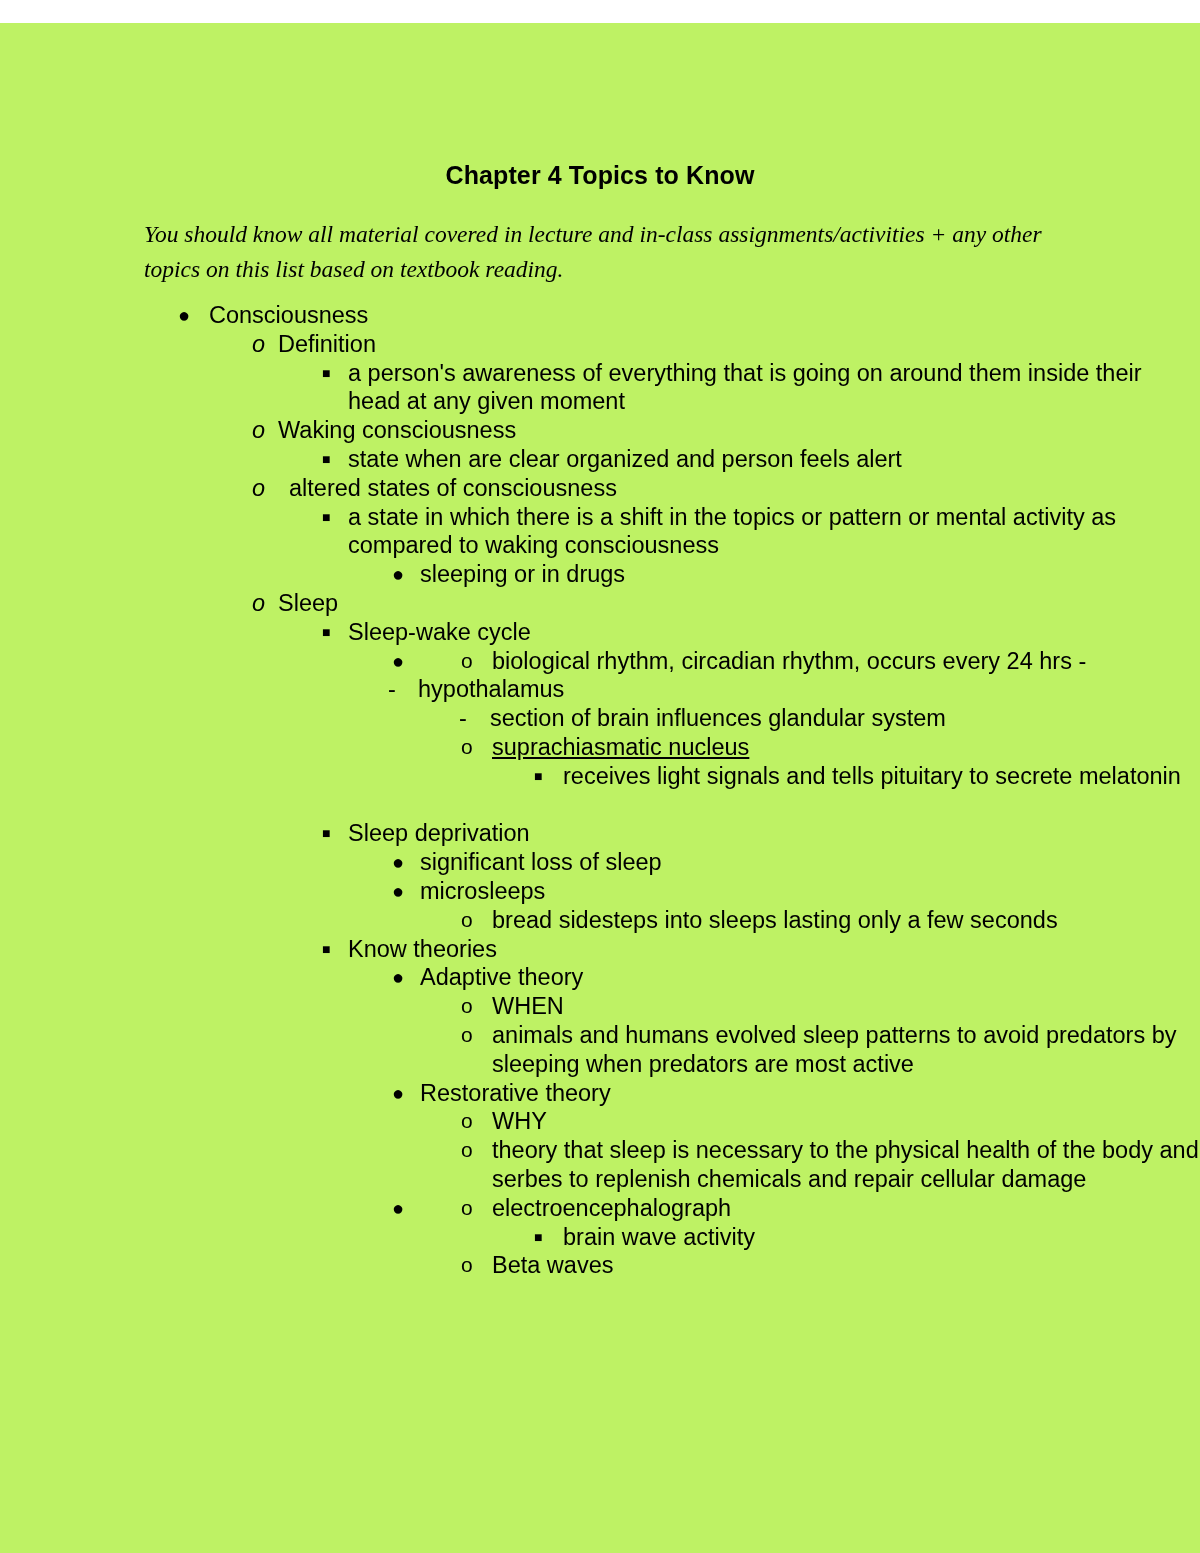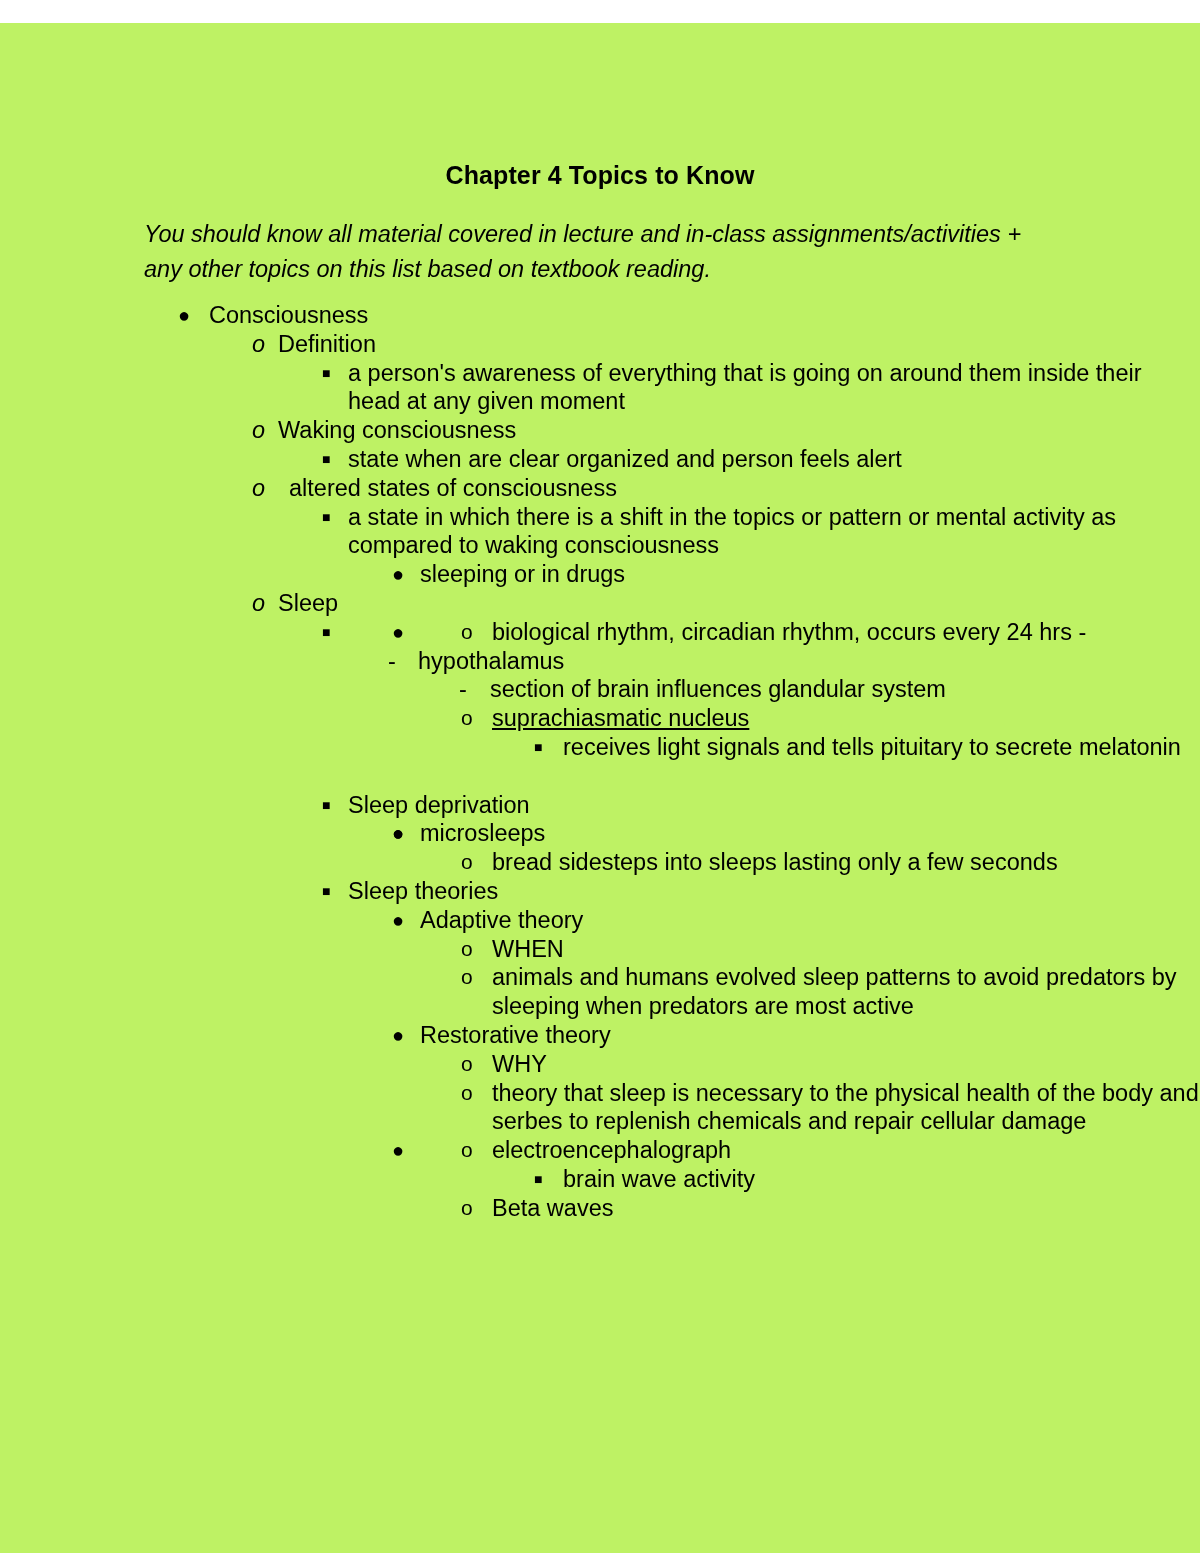--- a/index.html
+++ b/index.html
@@ -34,20 +34,21 @@
 
   
   .intro {
     position: absolute;
     top: 194px;
     left: 144px;
     width: 900px;
     font-size: 23.5px;
     font-style: italic;
     line-height: 35px;
+    font-family: Liberation Serif, serif;
   }
 
   
   #outline {
     position: absolute;
     top: 278px;
     left: 0;
     width: 1200px;
   }
   .li {
@@ -158,20 +159,21 @@
       <span class="txt">sleeping or in drugs</span>
     </div>
 
     <div class="li lvl2">
       <span class="bullet b-circle">o</span>
       <span class="txt">Sleep</span>
     </div>
 
     <div class="li lvl3">
       <span class="bullet b-square">■</span>
+      <span class="txt">Sleep-wake cycle</span>
     </div>
 
     <div class="li lvl4">
       <span class="bullet b-disc">●</span>
     </div>
 
     <div class="li lvl5">
       <span class="bullet b-circle-up">o</span>
       <span class="txt">biological rhythm, circadian rhythm, occurs every 24 hrs -</span>
     </div>
@@ -198,35 +200,36 @@
 
     <div class="spacer"></div>
 
     <div class="li lvl3">
       <span class="bullet b-square">■</span>
       <span class="txt">Sleep deprivation</span>
     </div>
 
     <div class="li lvl4">
       <span class="bullet b-disc">●</span>
+      <span class="txt">significant loss of sleep</span>
     </div>
 
     <div class="li lvl4">
       <span class="bullet b-disc">●</span>
       <span class="txt">microsleeps</span>
     </div>
 
     <div class="li lvl5">
       <span class="bullet b-circle-up">o</span>
       <span class="txt">bread sidesteps into sleeps lasting only a few seconds</span>
     </div>
 
     <div class="li lvl3">
       <span class="bullet b-square">■</span>
-      <span class="txt">Sleep theories</span>
+      <span class="txt">Know theories</span>
     </div>
 
     <div class="li lvl4">
       <span class="bullet b-disc">●</span>
       <span class="txt">Adaptive theory</span>
     </div>
 
     <div class="li lvl5">
       <span class="bullet b-circle-up">o</span>
       <span class="txt">WHEN</span>

